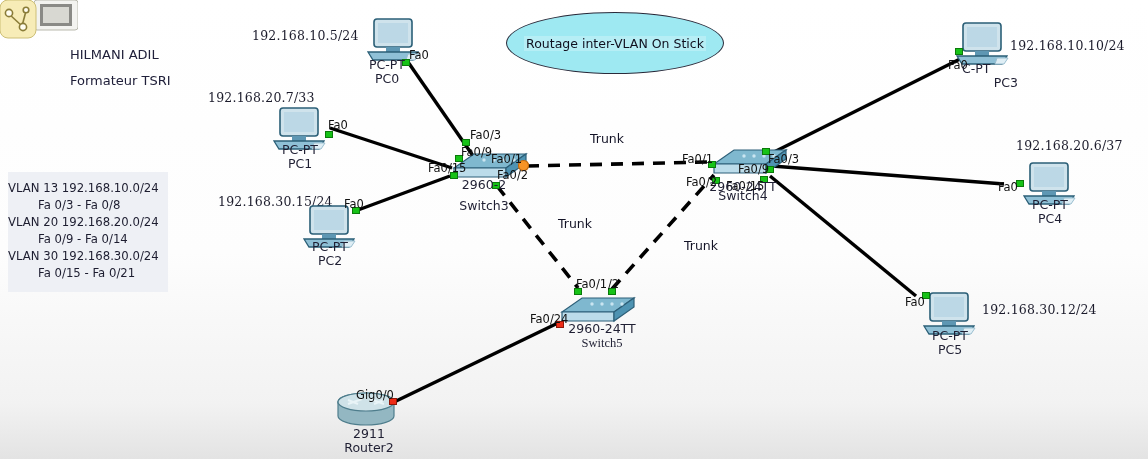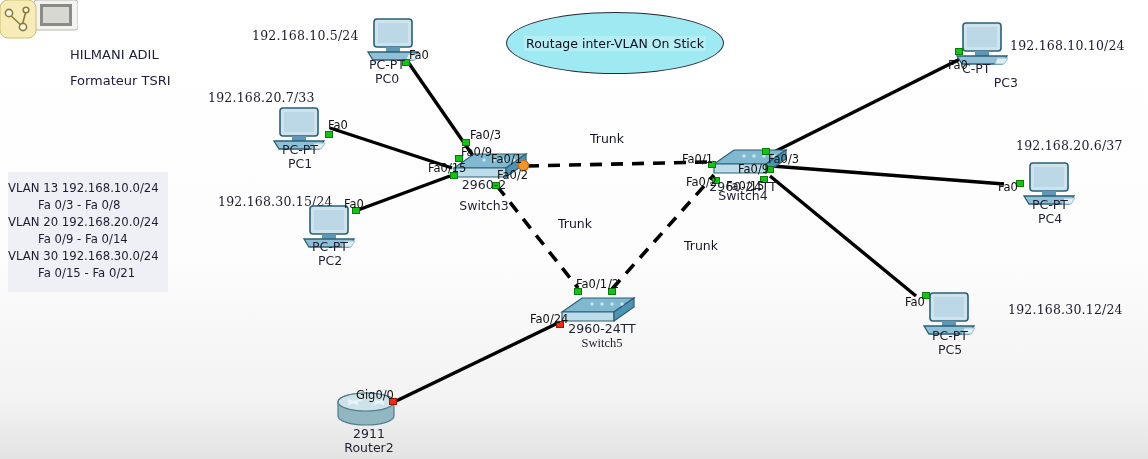--- a/index.html
+++ b/index.html
@@ -193,21 +193,21 @@
       <rect x="20" y="29" width="14" height="5" fill="#5e97b3"></rect>
       <path d="M2 34 L52 34 L47 42 L7 42 Z" fill="#8fc0d6" stroke="#2b5f77" stroke-width="1.3"></path>
       <path d="M42 36 L53 36 L49 42 L40 42 Z" fill="#dfeef5" stroke="#9bbfd0" stroke-width="1"></path>
     </svg>
   </div>
   <div class="abs dot up" style="left:1016px;top:180px;"></div>
   <div class="abs port-label" style="left:998px;top:180px;">Fa0</div>
   <div class="abs dev-name" style="left:1008px;top:198px;width:84px;">PC-PT</div>
   <div class="abs dev-name" style="left:1008px;top:212px;width:84px;">PC4</div>
 
-  <div class="abs ip-label" style="left:982px;top:302px;margin-left:26px;">192.168.30.12/24</div>
+  <div class="abs ip-label" style="left:982px;top:302px;">192.168.30.12/24</div>
   <div class="abs" style="left:922px;top:292px;">
     <svg width="58" height="46">
       <rect x="8" y="1" width="38" height="28" rx="3" fill="#cfe3ec" stroke="#2b5f77" stroke-width="1.6"></rect>
       <rect x="12" y="5" width="30" height="20" fill="#bcd8e6"></rect>
       <rect x="20" y="29" width="14" height="5" fill="#5e97b3"></rect>
       <path d="M2 34 L52 34 L47 42 L7 42 Z" fill="#8fc0d6" stroke="#2b5f77" stroke-width="1.3"></path>
       <path d="M42 36 L53 36 L49 42 L40 42 Z" fill="#dfeef5" stroke="#9bbfd0" stroke-width="1"></path>
     </svg>
   </div>
   <div class="abs dot up" style="left:922px;top:292px;"></div>

